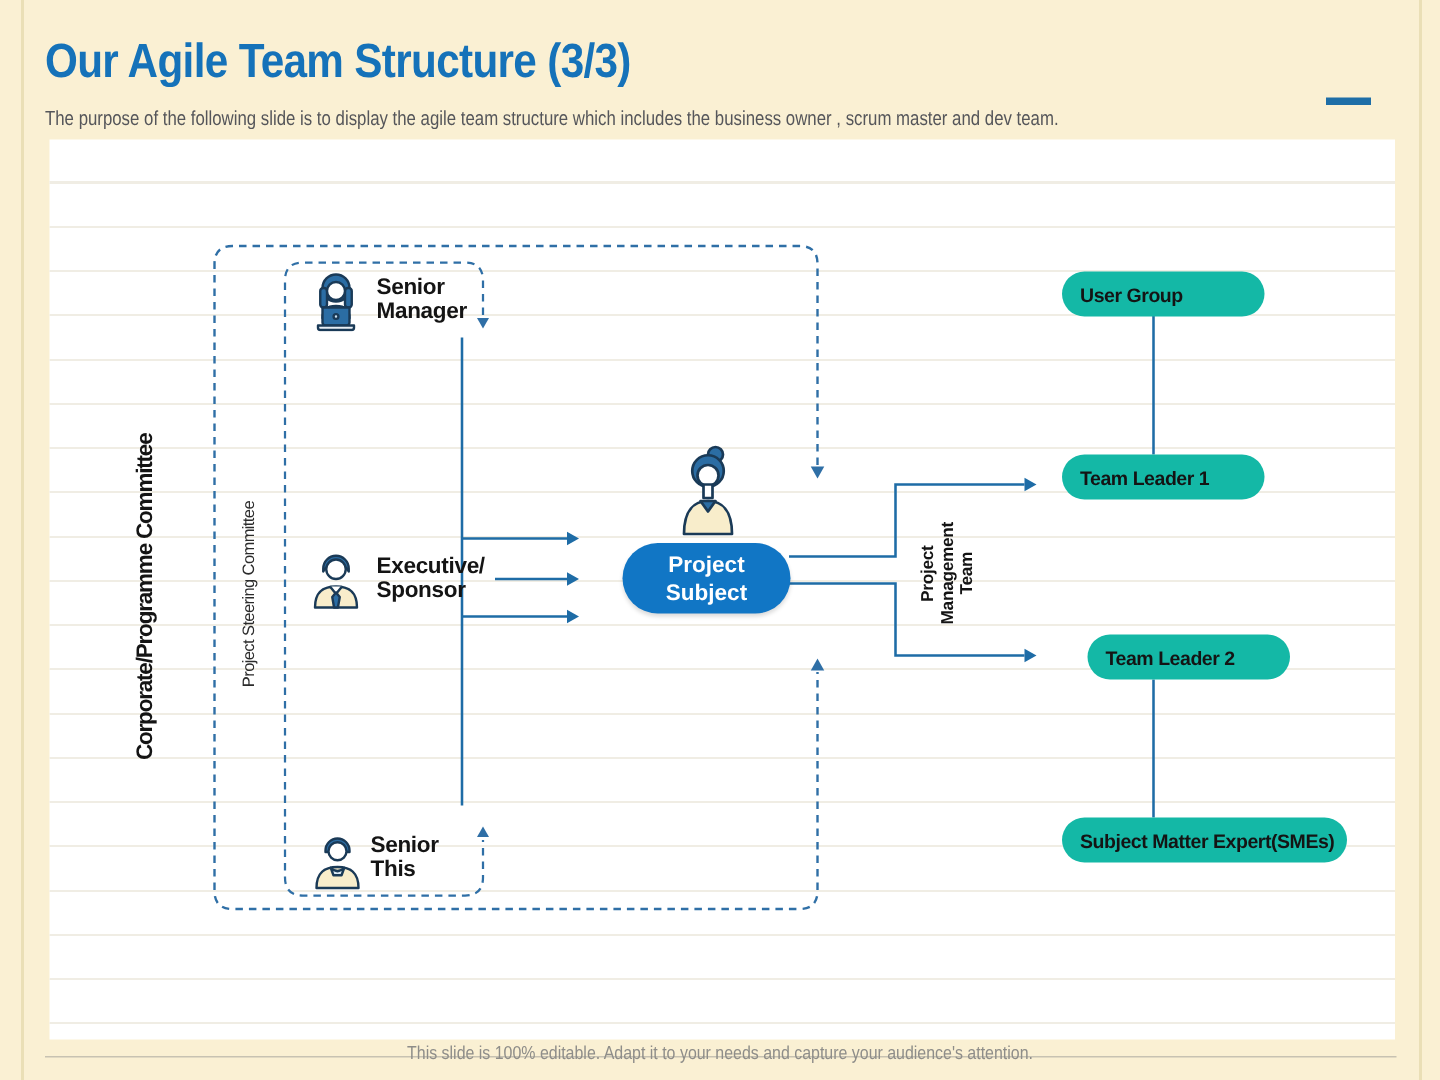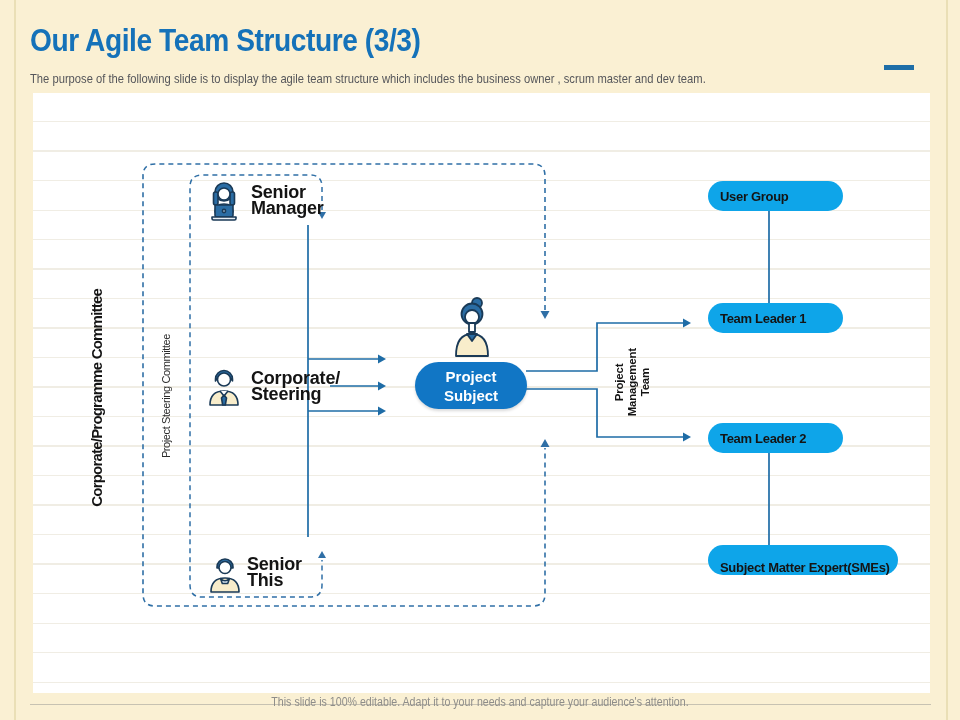--- a/index.html
+++ b/index.html
@@ -13,22 +13,22 @@
          background-image:repeating-linear-gradient(to bottom, transparent 0px, transparent 28px, #F0EDE4 28px, #F0EDE4 29.5px);}
   .wires{position:absolute;left:0;top:0;width:960px;height:720px;pointer-events:none;}
   .vlabel{position:absolute;display:flex;align-items:center;justify-content:center;}
   .vlabel .vtxt{writing-mode:vertical-rl;transform:rotate(180deg);white-space:nowrap;}
   .corporate{left:78px;top:278px;width:36px;height:240px;}
   .corporate .vtxt{font-size:15px;font-weight:bold;color:#141414;letter-spacing:-0.8px;}
   .steering{left:154px;top:326px;width:24px;height:140px;}
   .steering .vtxt{font-size:11px;color:#2b2b2b;letter-spacing:-0.4px;}
   .pmt{left:608px;top:330px;width:48px;height:104px;}
   .pmt .vtxt{font-size:11.5px;font-weight:bold;color:#141414;line-height:13px;text-align:center;letter-spacing:-0.2px;}
-  .role-label{position:absolute;font-size:18px;font-weight:bold;color:#141414;line-height:16px;letter-spacing:-0.2px;}
-  .pill{position:absolute;height:30px;background:#0ea5e9;border-radius:16px;display:flex;align-items:center;padding:0 12px;box-sizing:border-box;font-size:13px;font-weight:bold;color:#141414;white-space:nowrap;letter-spacing:-0.3px;}
+  .role-label{position:absolute;font-size:15px;font-weight:bold;color:#141414;line-height:16px;letter-spacing:-0.2px;}
+  .pill{position:absolute;height:30px;background:#14b8a6;border-radius:16px;display:flex;align-items:center;padding:0 12px;box-sizing:border-box;font-size:13px;font-weight:bold;color:#141414;white-space:nowrap;letter-spacing:-0.3px;}
   .pm-pill{position:absolute;left:415px;top:362px;width:112px;height:47px;background:#1176C5;border-radius:24px;display:flex;flex-direction:column;align-items:center;justify-content:center;color:#fff;font-weight:bold;font-size:15px;line-height:19px;box-shadow:0 2px 3px rgba(0,0,0,0.15);}
   .icon{position:absolute;}
   .footer-line{position:absolute;left:30px;top:704px;width:901px;height:1px;background:#C7C2B2;}
   .footer{position:absolute;left:0;top:695px;width:960px;text-align:center;font-size:12.5px;color:#8E8D89;transform:scaleX(0.85);transform-origin:center top;white-space:nowrap;}
 </style>
 </head>
 <body>
 
 <div class="slide">
   <div class="edge left"></div>
@@ -109,22 +109,22 @@
       <g stroke="#1A3A57" stroke-width="1.6" stroke-linejoin="round">
         <path d="M13.5 14 a8.5 8.5 0 0 1 17 0 l0 2 c-2.5 -5.5 -14.5 -5.5 -17 0 Z" fill="#2B6DA4"></path>
         <circle cx="22" cy="14.5" r="6.5" fill="#ffffff"></circle>
         <path d="M8 40 C8 29 14 26 22 26 C30 26 36 29 36 40 Z" fill="#F8EDCB"></path>
         <path d="M18 26 L22 31 L26 26" fill="#ffffff"></path>
         <path d="M22 30 l2.5 3 -1.2 7 h-2.6 l-1.2 -7 Z" fill="#2B6DA4"></path>
       </g>
     </svg>
   </div>
   <div class="role-label" style="left:251px;top:370px;">
-    <div>Corporate/</div>
-    <div>Steering</div>
+    <div>Executive/</div>
+    <div>Sponsor</div>
   </div>
 
   <div class="icon" style="left:204px;top:552px;">
     <svg width="42" height="42" viewBox="0 0 42 42">
       <g stroke="#1A3A57" stroke-width="1.6" stroke-linejoin="round">
         <path d="M13 15 a8 8 0 0 1 16 0 v1 h-16 Z" fill="#2B6DA4"></path>
         <circle cx="21" cy="15.5" r="6" fill="#ffffff"></circle>
         <path d="M7 40 C7 29 13 26 21 26 C29 26 35 29 35 40 Z" fill="#F8EDCB"></path>
         <path d="M16.5 26.5 q4.5 4.5 9 0 l-1.8 5 h-5.4 Z" fill="#DDEBF6"></path>
       </g>
@@ -151,22 +151,22 @@
     <span>Project</span>
     <span>Subject</span>
   </div>
 
   <div class="pill" style="left:708px;top:181px;width:135px;">
     <span>User Group</span>
   </div>
   <div class="pill" style="left:708px;top:303px;width:135px;text-align:right;">
     <span>Team Leader 1</span>
   </div>
-  <div class="pill" style="left:708px;top:423px;width:135px;">
+  <div class="pill" style="left:725px;top:423px;width:135px;">
     <span>Team Leader 2</span>
   </div>
-  <div class="pill" style="left:708px;top:545px;width:190px;align-items:flex-end;">
+  <div class="pill" style="left:708px;top:545px;width:190px;">
     <span>Subject Matter Expert(SMEs)</span>
   </div>
 
   <div class="footer-line"></div>
   <div class="footer">This slide is 100% editable. Adapt it to your needs and capture your audience's attention.</div>
 </div>
 
 </body></html>

